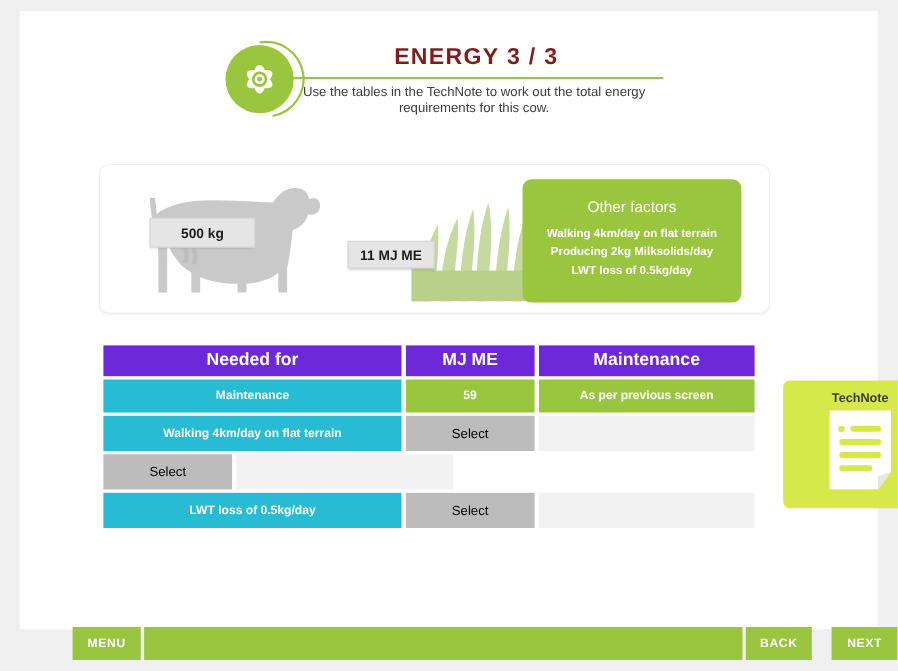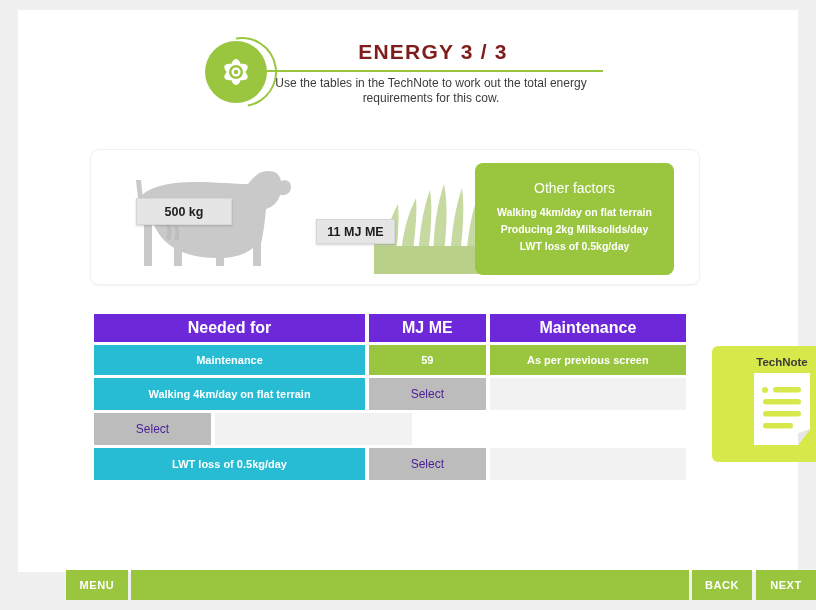--- a/index.html
+++ b/index.html
@@ -186,21 +186,21 @@
     font-weight: bold;
     color: #ffffff;
     text-align: center;
     padding: 0 6px;
   }
   .hdr { background: #6d28d9; height: 28px; font-size: 16px; font-weight: bold; }
   .cyan { background: #27bcd4; }
   .green { background: #9ac63f; }
   .grey-select {
     background: #bcbcbc;
-    color: #4c1d95;
+    color: #000000;
     font-weight: normal;
     font-size: 12px;
     height: 32px;
   }
   .blank { background: #f2f2f2; height: 32px; }
   .row-tall .cell { height: 32px; }
 
   
   .technote {
     position: absolute;
@@ -251,21 +251,21 @@
     color: #ffffff;
     font-size: 11px;
     font-weight: bold;
     letter-spacing: 0.6px;
     display: flex;
     align-items: center;
     justify-content: center;
   }
   .nav-menu  { width: 62px; }
   .nav-fill  { flex: 1; margin-left: 3px; margin-right: 3px; background: #9ac63f; }
-  .nav-back  { width: 60px; margin-right: 4px; }
+  .nav-back  { width: 60px; margin-right: 18px; }
   .nav-next  { width: 60px; }
 </style>
 </head>
 <body>
 
 <div id="stage">
   <div class="sheet">
 
     <div class="header-icon-wrap">
       <div class="header-icon-ring"></div>

